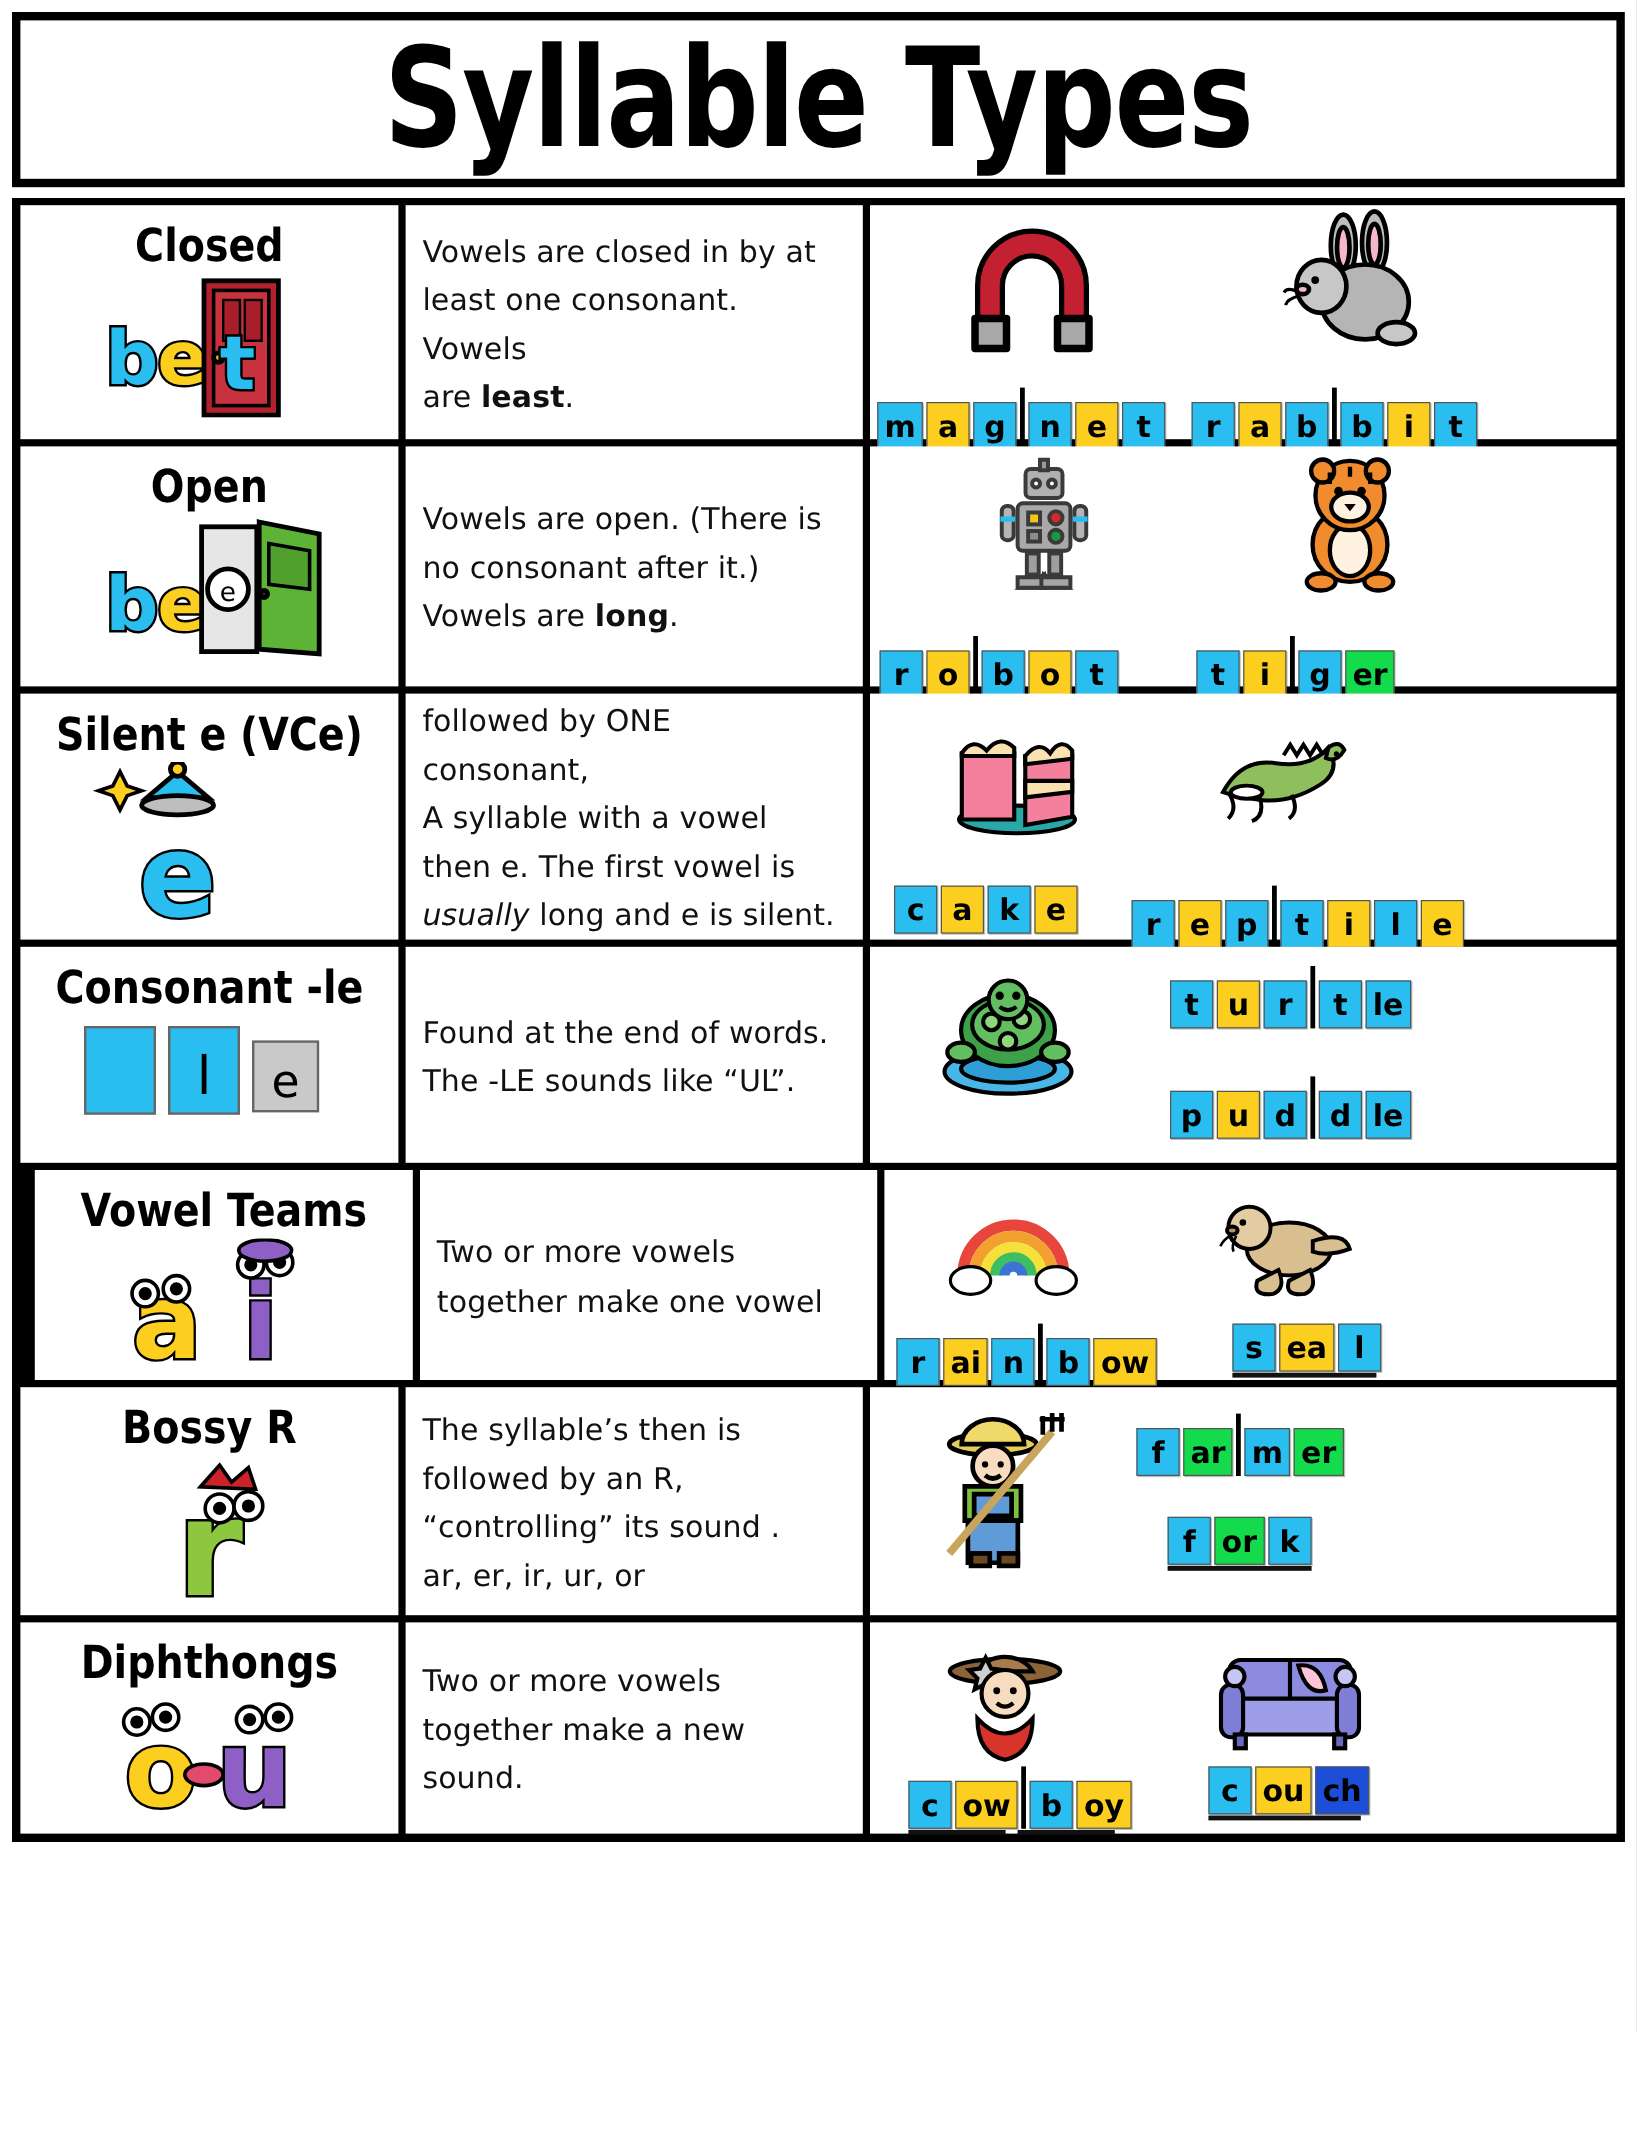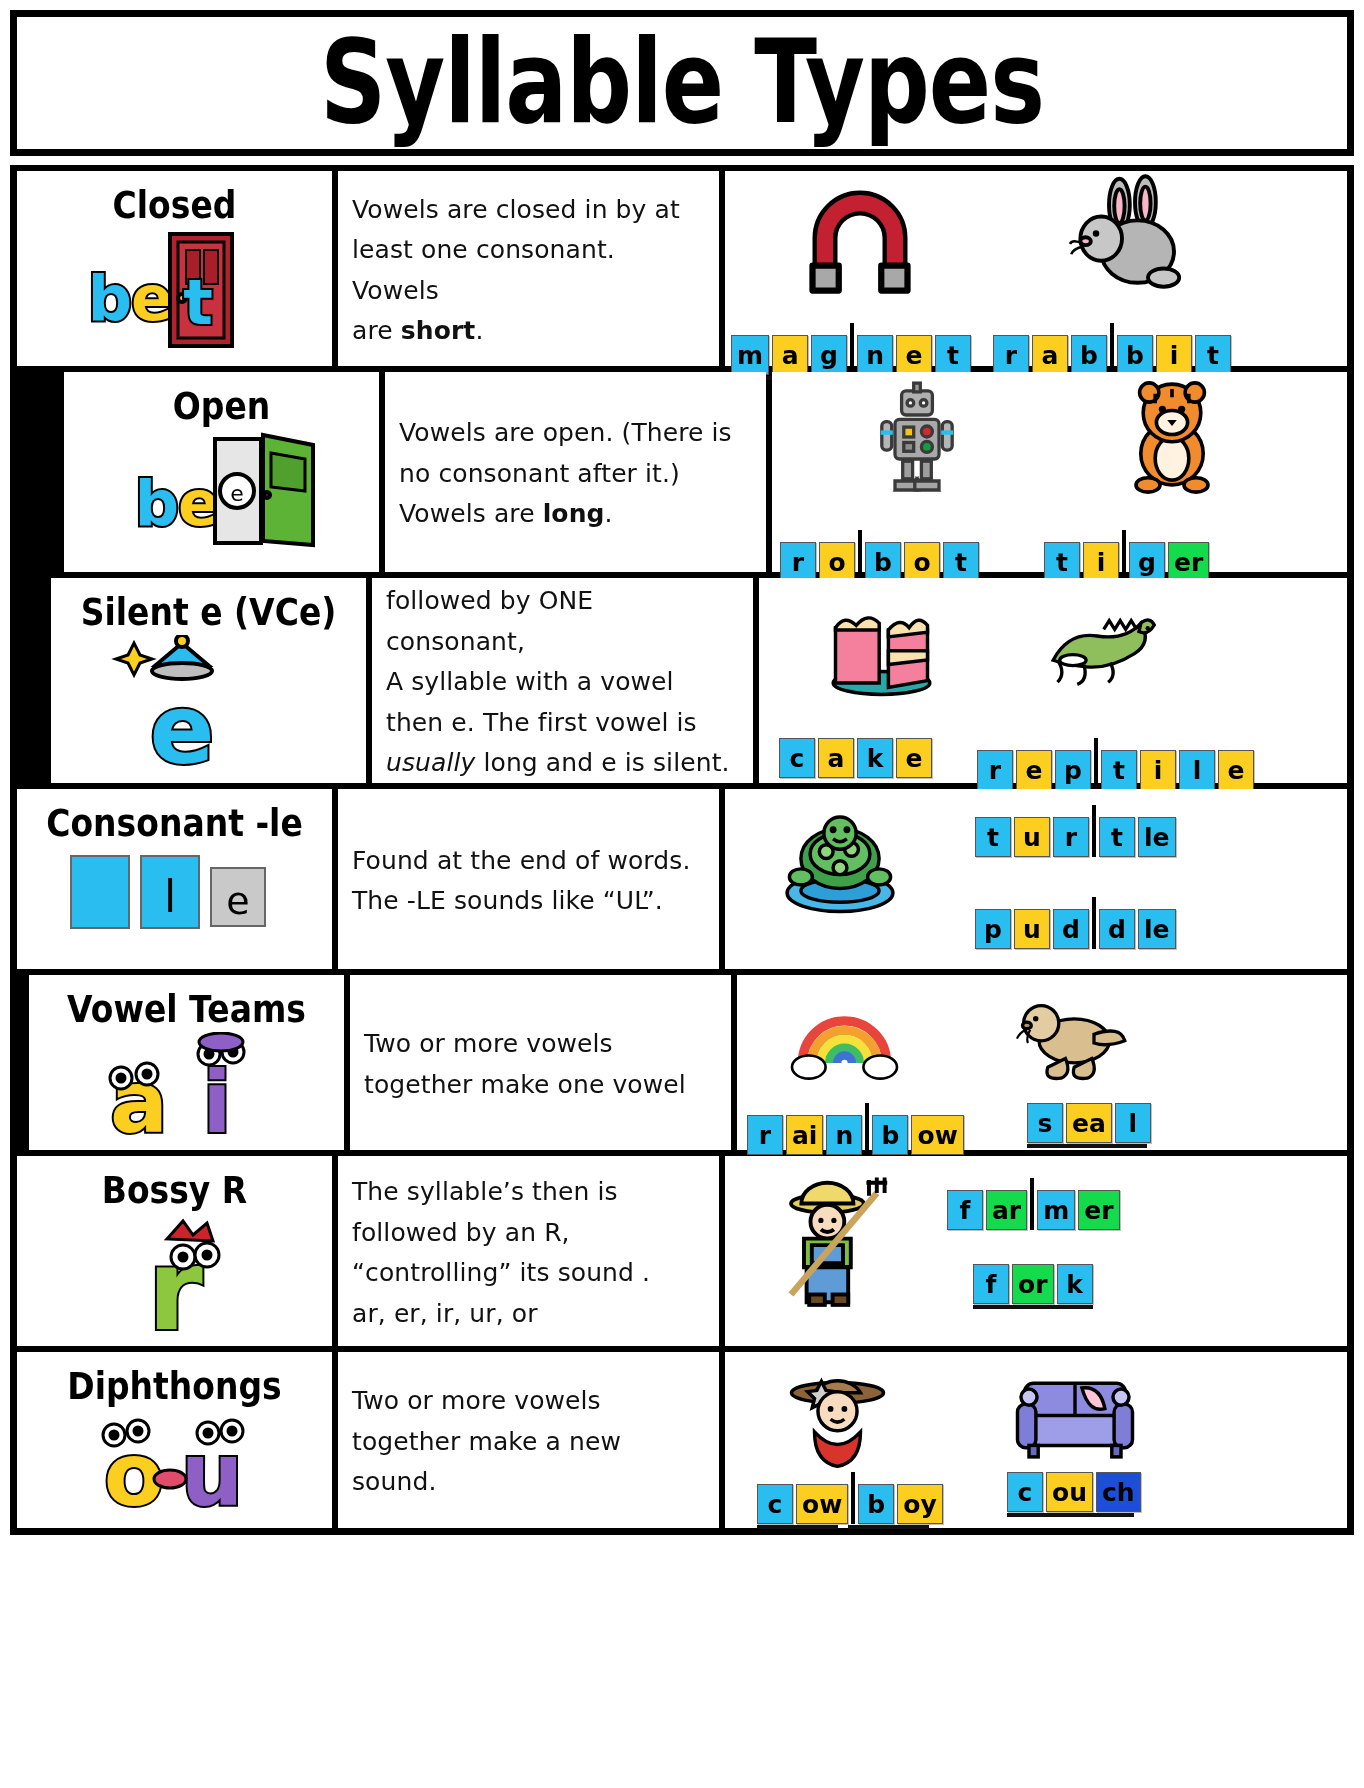--- a/index.html
+++ b/index.html
@@ -120,21 +120,21 @@
       <rect x="134" y="22" width="14" height="34" fill="#A81F2A" stroke-width="2"></rect>
       <circle cx="112" cy="70" r="4" fill="#F3C41A"></circle>
               </g>
       <text x="128" y="96" font-family="DejaVu Sans, sans-serif" font-size="62" font-weight="bold" fill="#29BDF0" stroke="#000" stroke-width="4" paint-order="stroke" text-anchor="middle">t</text>
             </svg>
           </div>
         </div>
         <div class="cell c-def">
           <div class="def-line">Vowels are closed in by at</div>
           <div class="def-line">least one consonant. Vowels</div>
-          <div class="def-line">are <b>short</b>.</div>
+          <div class="def-line">are <b>least</b>.</div>
         </div>
         <div class="cell c-ex">
           <div class="ill" style="left: 60px; top: 2px;"><span style="display: inline-block; width: 150px; height: 125px;"><svg width="150" height="125" viewBox="0 0 100 100" xmlns="http://www.w3.org/2000/svg">
                 <g stroke="#000" stroke-width="5" stroke-linejoin="round">
       <path d="M22 82 V52 a28 28 0 0 1 56 0 V82" fill="none" stroke="#000" stroke-width="20"></path>
       <path d="M22 82 V52 a28 28 0 0 1 56 0 V82" fill="none" stroke="#C32032" stroke-width="13"></path>
       <rect x="12" y="74" width="21" height="20" fill="#A8A8A8"></rect>
       <rect x="67" y="74" width="21" height="20" fill="#A8A8A8"></rect>
                 </g>
               </svg></span></div>
@@ -173,21 +173,21 @@
                 <div class="tile t-c">b</div>
                 <div class="tile t-v">i</div>
                 <div class="tile t-c">t</div>
               </div><div class="ul-row">
                 <div style="width: 113px; height: 4px; margin-right: 3px; background: rgb(17, 17, 17);"></div>
                 <div style="width: 7px; height: 4px;"></div>
                 <div style="width: 113px; height: 4px; margin-right: 3px; background: rgb(17, 17, 17);"></div>
               </div></div></div>
         </div>
       </div>
-      <div class="row" style="height: 200px; margin-left: 47px;">
+      <div class="row" style="height: 200px;">
         <div class="cell c-type">
           <div class="type-label">Open</div>
           <div style="display: flex; align-items: flex-end; justify-content: center; margin-top: 4px;">
             <svg width="210" height="120" viewBox="0 0 210 120" xmlns="http://www.w3.org/2000/svg">
       <text x="40" y="96" font-family="DejaVu Sans, sans-serif" font-size="62" font-weight="bold" fill="#29BDF0" stroke="#000" stroke-width="4" paint-order="stroke" text-anchor="middle">b</text>
               <text x="82" y="96" font-family="DejaVu Sans, sans-serif" font-size="62" font-weight="bold" fill="#FBCE20" stroke="#000" stroke-width="4" paint-order="stroke" text-anchor="middle">e</text>
       <g stroke="#000" stroke-width="4">
       <rect x="98" y="10" width="46" height="104" fill="#E6E6E6"></rect>
       <circle cx="120" cy="62" r="17" fill="#fff"></circle>
       <path d="M146 6 L196 16 V116 L146 112 Z" fill="#5CB335"></path>
@@ -261,21 +261,21 @@
                 <div class="divider"></div>
                 <div class="tile t-c">g</div>
                 <div class="tile t-g">er</div>
               </div><div class="ul-row">
                 <div style="width: 74px; height: 4px; margin-right: 3px; background: transparent;"></div>
                 <div style="width: 7px; height: 4px;"></div>
                 <div style="width: 81px; height: 4px; margin-right: 3px; background: transparent;"></div>
               </div></div></div>
         </div>
       </div>
-      <div class="row" style="height: 205px; margin-left: 34px;">
+      <div class="row" style="height: 205px;">
         <div class="cell c-type">
           <div class="type-label">Silent e (VCe)</div>
           <div style="display: flex; align-items: flex-end; justify-content: center; margin-top: 4px;">
             <svg width="210" height="150" viewBox="0 0 210 150" xmlns="http://www.w3.org/2000/svg">
       <g stroke="#000" stroke-width="4">
       <path d="M52 30 L78 8 L104 30 Z" fill="#29BDF0"></path>
                 <circle cx="78" cy="6" r="6" fill="#FBCE20"></circle>
       <path d="M24 20 l6 -12 l6 12 l12 4 l-12 4 l-6 12 l-6 -12 l-12 -4z" fill="#FBCE20" stroke-width="3"></path>
       <ellipse cx="78" cy="36" rx="30" ry="8" fill="#BEBEBE"></ellipse>
       </g>

